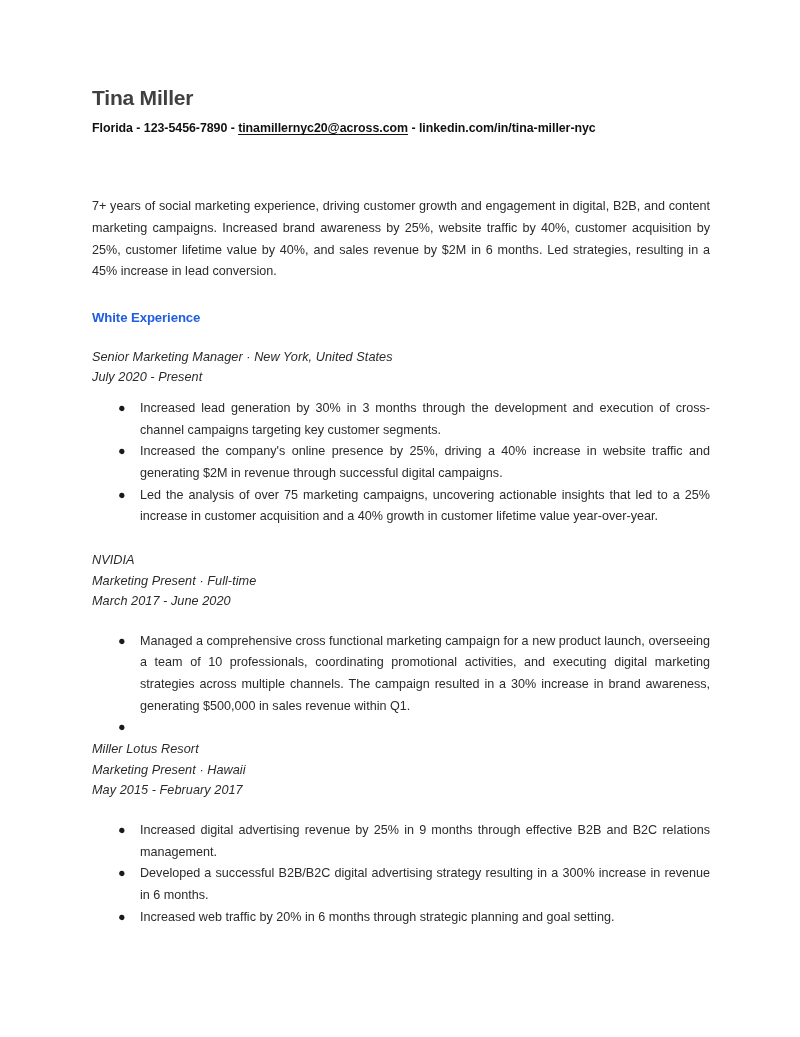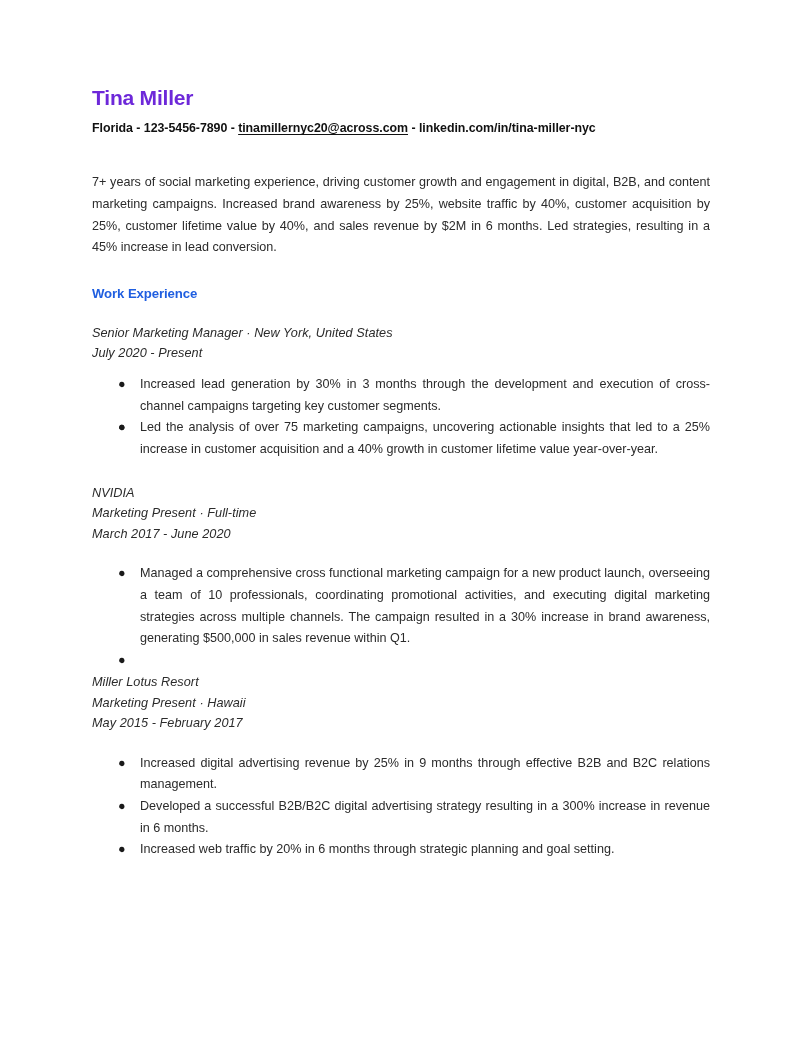--- a/index.html
+++ b/index.html
@@ -28,42 +28,42 @@
 
   .content {
     width: 618px;
   }
 
   
   .name {
     font-size: 21px;
     font-weight: bold;
     letter-spacing: -0.2px;
-    color: #6d28d9;
+    color: #404040;
     margin: 0 0 11px 0;
     line-height: 1.1;
   }
   .contact {
     font-size: 12.4px;
     font-weight: bold;
     color: #111111;
     line-height: 1.3;
     margin: 0;
     white-space: nowrap;
     letter-spacing: -0.05px;
   }
   .contact .sep { font-weight: bold; }
   .contact .email {
     text-decoration: underline;
     text-underline-offset: 2px;
   }
 
   
   .summary {
-    margin-top: 36px;
+    margin-top: 60px;
     font-size: 12.6px;
     line-height: 1.72;
     text-align: justify;
     color: #2b2b2b;
   }
 
   
   .section-title {
     margin-top: 27px;
     font-size: 13.2px;
@@ -118,28 +118,28 @@
 
     <div>
       <h1 class="name">Tina Miller</h1>
       <div class="contact">
         <span>Florida</span><span class="sep"> - </span><span>123-5456-7890</span><span class="sep"> - </span><a class="email" href="#" style="color:inherit;">tinamillernyc20@across.com</a><span class="sep"> - </span><span>linkedin.com/in/tina-miller-nyc</span>
       </div>
     </div>
 
     <p class="summary">7+ years of social marketing experience, driving customer growth and engagement in digital, B2B, and content marketing campaigns. Increased brand awareness by 25%, website traffic by 40%, customer acquisition by 25%, customer lifetime value by 40%, and sales revenue by $2M in 6 months. Led strategies, resulting in a 45% increase in lead conversion.</p>
 
-    <div class="section-title">Work Experience</div>
+    <div class="section-title">White Experience</div>
 
     <div class="job">
       <div class="job-line">Senior Marketing Manager · New York, United States</div>
       <div class="job-line">July 2020 - Present</div>
       <ul class="bullets">
         <li><span class="dot">●</span><span>Increased lead generation by 30% in 3 months through the development and execution of cross-channel campaigns targeting key customer segments.</span></li>
-        <li><span class="dot">●</span></li>
+        <li><span class="dot">●</span><span>Increased the company's online presence by 25%, driving a 40% increase in website traffic and generating $2M in revenue through successful digital campaigns.</span></li>
         <li><span class="dot">●</span><span>Led the analysis of over 75 marketing campaigns, uncovering actionable insights that led to a 25% increase in customer acquisition and a 40% growth in customer lifetime value year-over-year.</span></li>
       </ul>
     </div>
 
     <div class="job">
       <div class="job-line">NVIDIA</div>
       <div class="job-line">Marketing Present · Full-time</div>
       <div class="job-line">March 2017 - June 2020</div>
       <ul class="bullets wide-gap">
         <li><span class="dot">●</span><span>Managed a comprehensive cross functional marketing campaign for a new product launch, overseeing a team of 10 professionals, coordinating promotional activities, and executing digital marketing strategies across multiple channels. The campaign resulted in a 30% increase in brand awareness, generating $500,000 in sales revenue within Q1.</span></li>

